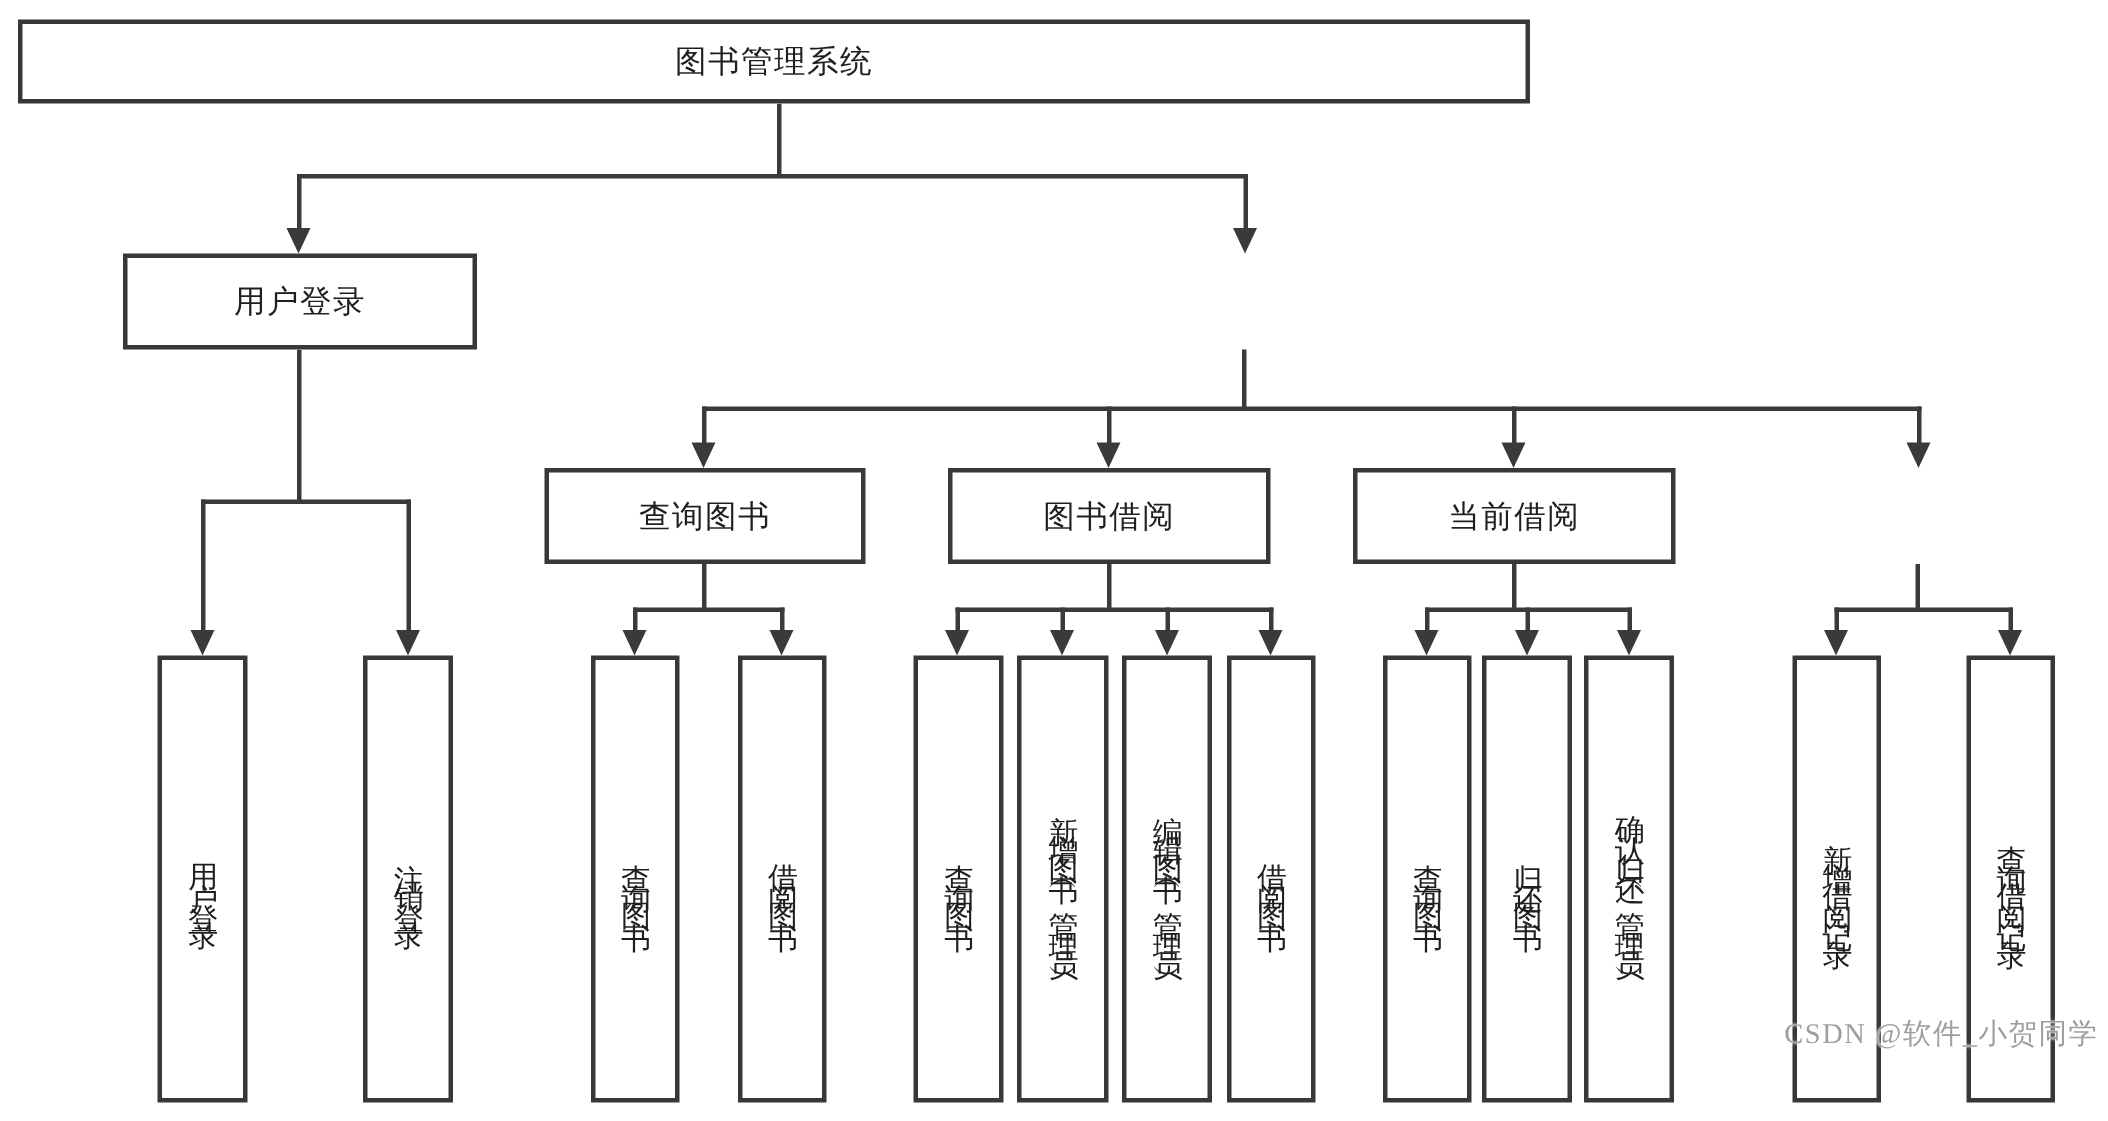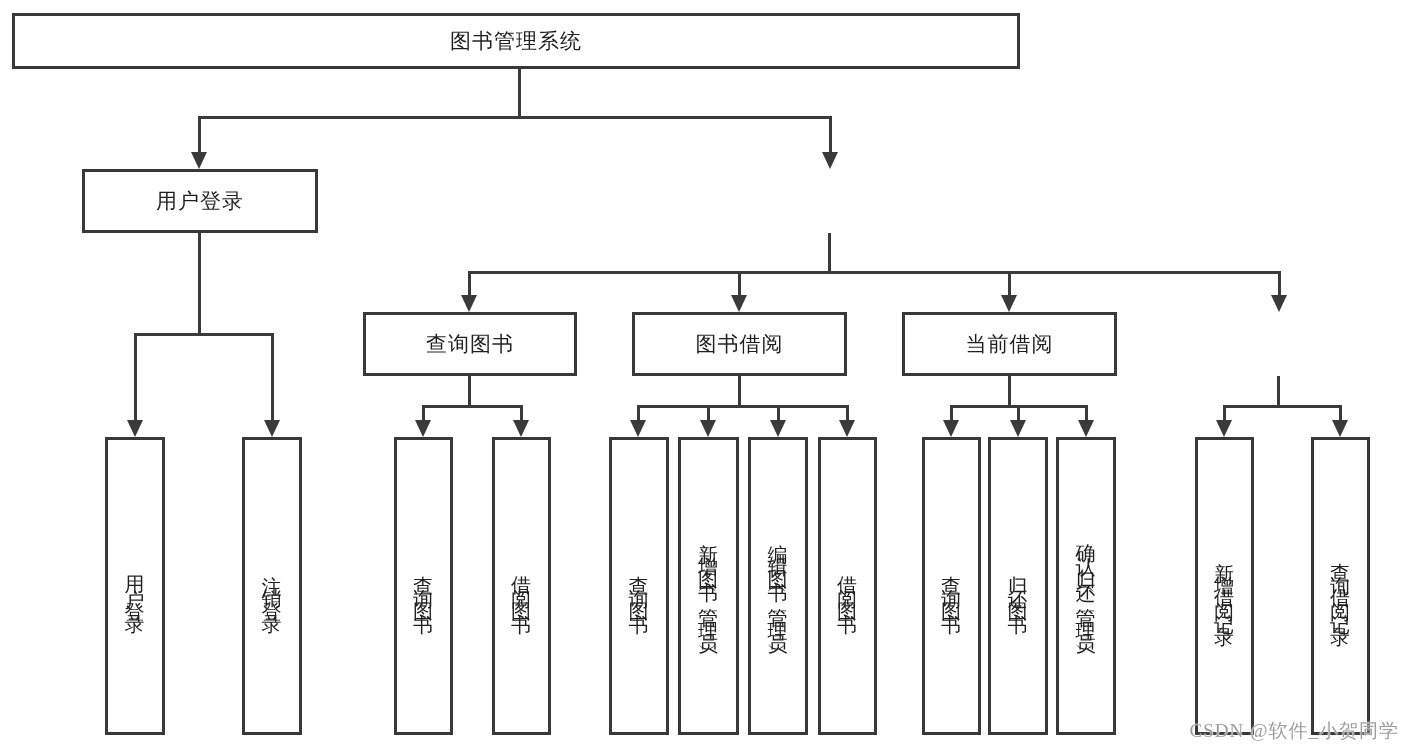--- a/index.html
+++ b/index.html
@@ -22,21 +22,21 @@
   
   .box { position:absolute; box-sizing:border-box;
          background:#ffffff; border:3px solid #383838;
          display:flex; align-items:center; justify-content:center;
          z-index:2; }
   .hlabel { font-size:21px; letter-spacing:1px; white-space:nowrap; }
   .vtext { writing-mode:vertical-rl; text-orientation:mixed;
            font-size:20px; line-height:1; letter-spacing:13px;
            white-space:nowrap; }
   
-  #watermark { position:absolute; top:718px; right:6px; z-index:3;
+  #watermark { position:absolute; top:676px; right:6px; z-index:3;
                font-size:19px; color:#9e9e9e; letter-spacing:1px;
                text-shadow:0 0 2px #ffffff, 0 0 1px #ffffff;
                white-space:nowrap;margin-left:42px; }
 </style>
 </head>
 <body>
 
 <div id="canvas">
 
   <div class="vl" style="left:518px;top:69px;height:49px"></div>

